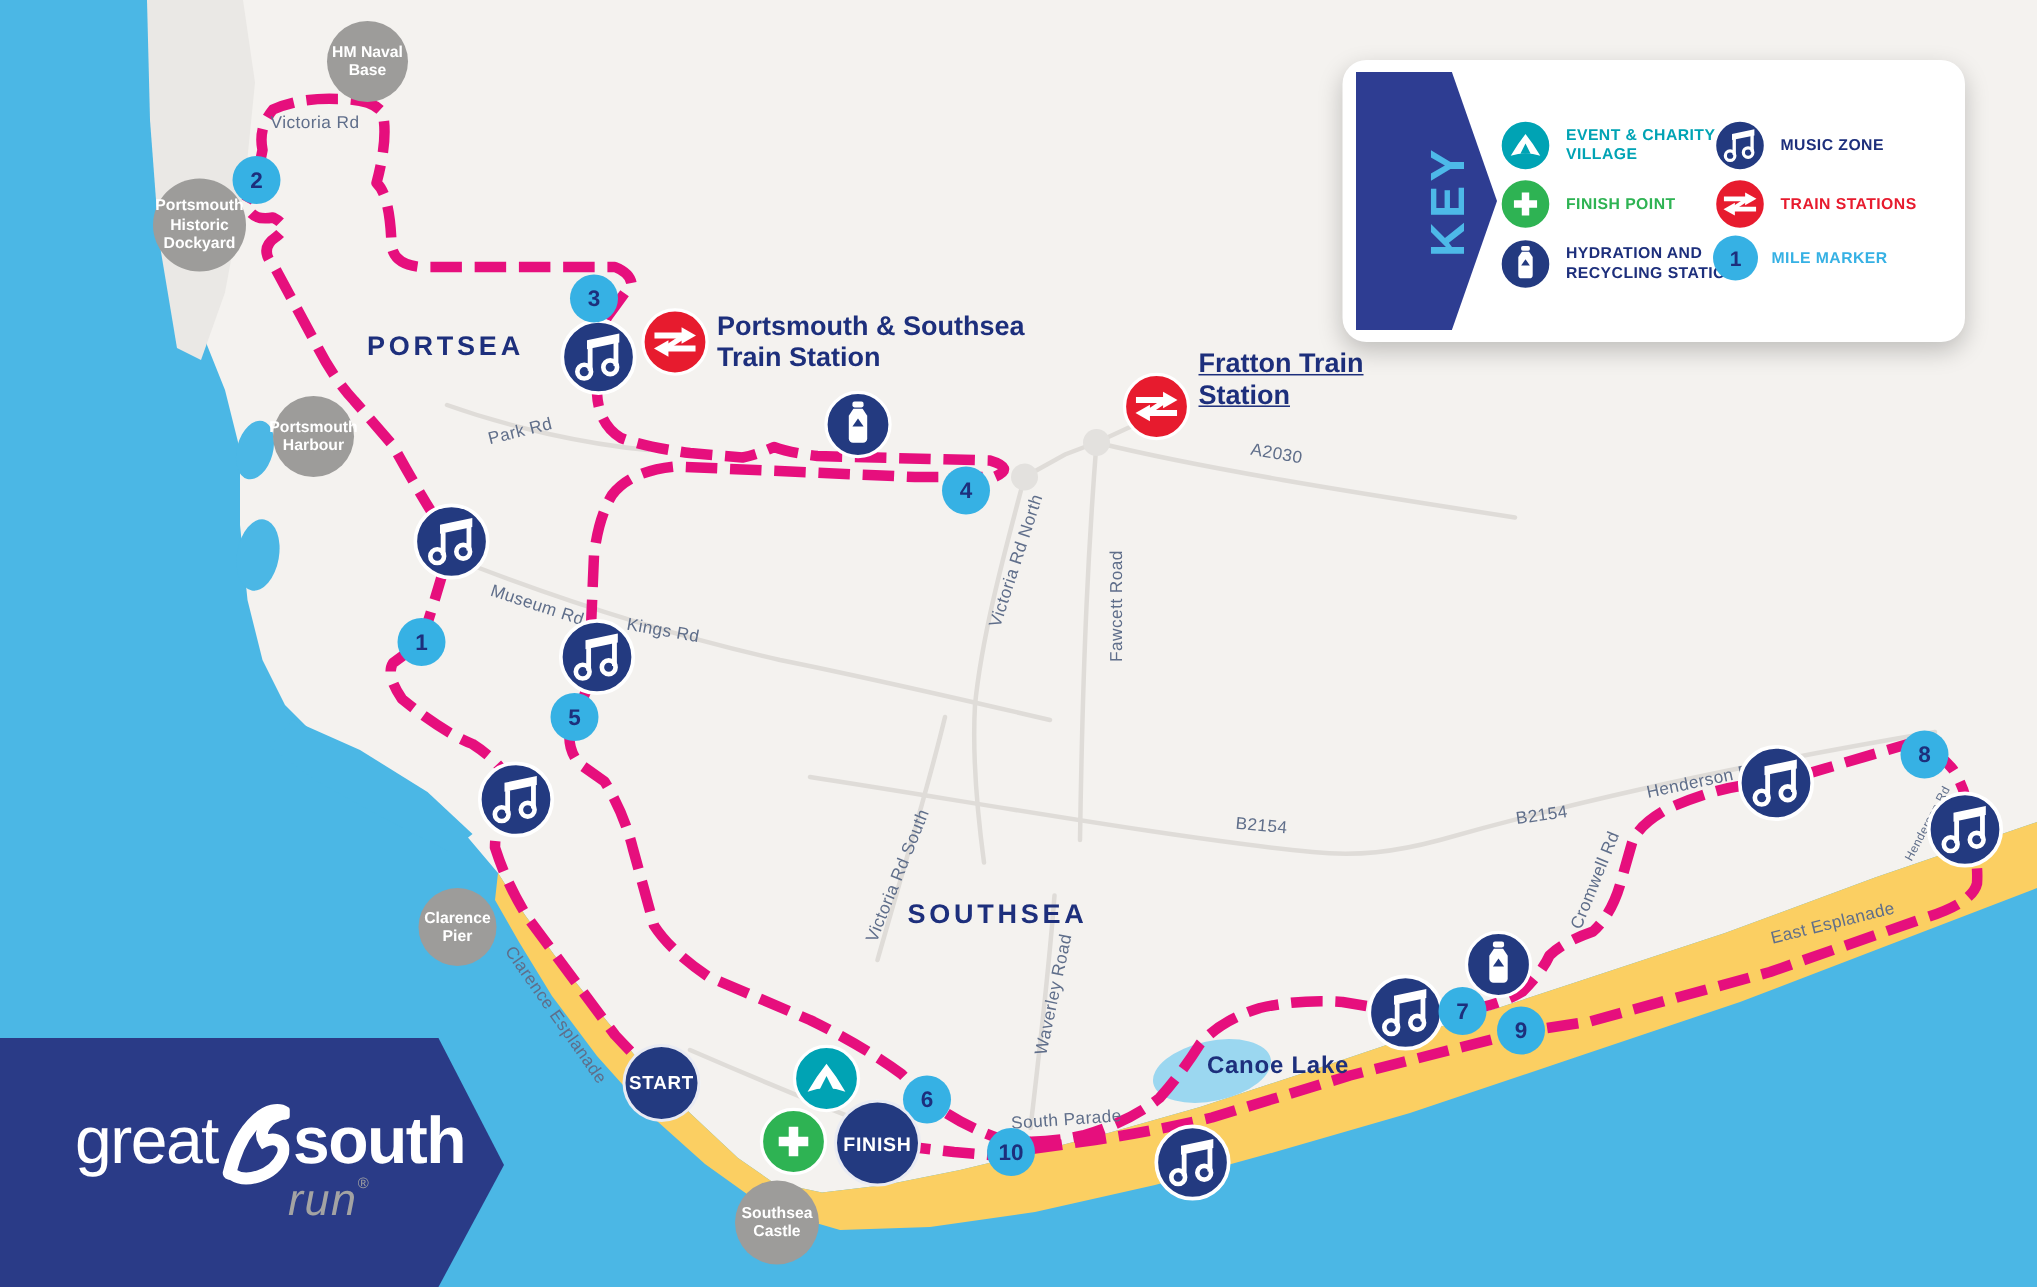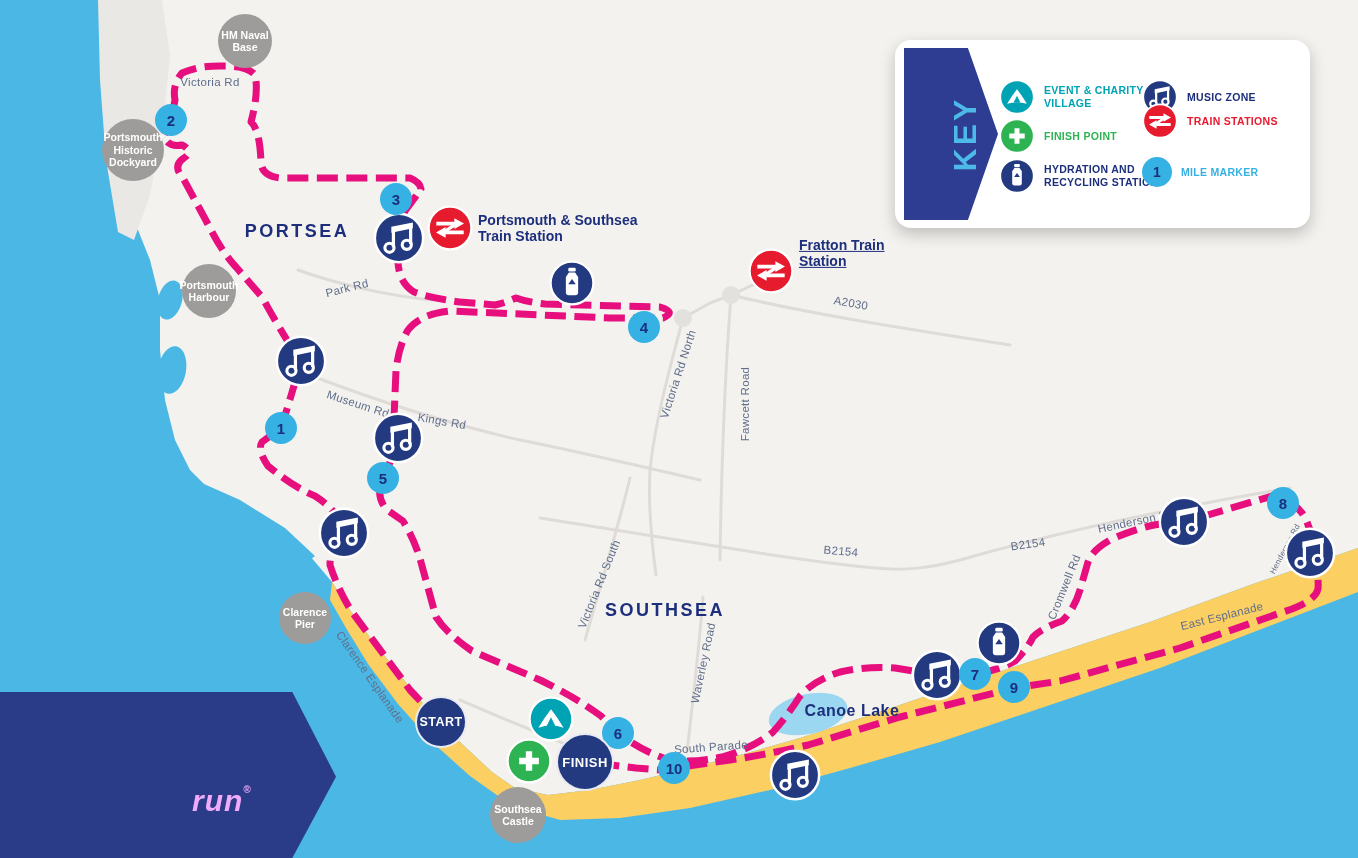--- a/index.html
+++ b/index.html
@@ -13,41 +13,41 @@
   .road-label.small{font-size:8px;}
   .area-label{font-size:18px;font-weight:bold;letter-spacing:2.5px;color:#1d2f7c;white-space:nowrap;}
   .water-label{font-size:16px;font-weight:bold;color:#1d2f7c;white-space:nowrap;letter-spacing:.5px;}
   
   .place{background:#9d9c9a;border-radius:50%;color:#fff;font-weight:bold;font-size:10.5px;
          line-height:1.18;display:flex;align-items:center;justify-content:center;text-align:center;}
   .mile{width:32px;height:32px;border-radius:50%;background:#36b1e4;color:#1d2f7c;
         font-weight:bold;font-size:15px;display:flex;align-items:center;justify-content:center;}
   .bigdot{border-radius:50%;background:#233a80;color:#fff;font-weight:bold;letter-spacing:.5px;
           display:flex;align-items:center;justify-content:center;border:2px solid rgba(255,255,255,.9);}
-  .station-label{color:#1d2f7c;font-weight:bold;font-size:14px;line-height:1.15;white-space:nowrap;
+  .station-label{color:#1d2f7c;font-weight:bold;font-size:18px;line-height:1.15;white-space:nowrap;
                  transform:translate(0,-50%);}
   .poi{line-height:0;}
   
   .key-panel{left:895px;top:40px;width:415px;height:188px;background:#fff;border-radius:16px;
              box-shadow:0 6px 16px rgba(0,0,0,.22);}
   .key-banner{position:absolute;left:9px;top:8px;width:94px;height:172px;background:#2e3d92;
               clip-path:polygon(0 0,68% 0,100% 50%,68% 100%,0 100%);}
   .key-title{position:absolute;left:24px;top:50%;transform:translate(0,-50%) rotate(-90deg);
              color:#4db9e8;font-size:32px;font-weight:bold;letter-spacing:3px;}
   .key-item{position:absolute;display:flex;align-items:center;gap:9px;}
   .key-label{font-size:10.5px;font-weight:bold;letter-spacing:.3px;line-height:1.2;width:118px;}
   .key-mile{width:30px;height:30px;border-radius:50%;background:#36b1e4;color:#1d2f7c;flex:0 0 30px;
             font-weight:bold;font-size:14px;display:flex;align-items:center;justify-content:center;}
   
   .logo-banner{left:0;top:692px;width:336px;height:166px;background:#2a3b87;
                clip-path:polygon(0 0,87% 0,100% 51%,87% 100%,0 100%);}
   .logo-row{position:absolute;left:50px;top:40px;display:flex;align-items:center;color:#fff;}
   .logo-w1{font-size:44px;font-weight:400;letter-spacing:-1px;}
   .logo-w2{font-size:44px;font-weight:bold;letter-spacing:-1px;}
-  .logo-run{position:absolute;left:192px;top:92px;color:#f0abfc;font-size:30px;font-weight:bold;
+  .logo-run{position:absolute;left:192px;top:92px;color:#a3a3a3;font-size:30px;font-weight:normal;
             font-style:italic;letter-spacing:1px;}
   .logo-reg{font-size:10px;vertical-align:top;}
 </style>
 </head>
 <body>
 
 <div class="stage">
 
   <svg id="geo" width="1358" height="858" viewBox="0 0 1358 858">
     <rect x="0" y="0" width="1358" height="858" fill="#4bb7e5"></rect>
@@ -284,36 +284,44 @@
         <div class="key-item" style="left: 247px; top: 39px; justify-content: space-between;">
           <svg width="36" height="36" viewBox="-21 -21 42 42" style="display:block">
             <circle r="19.5" fill="#233a80" stroke="#ffffff" stroke-width="2"></circle>
             <polygon fill="#fff" points="-6.2,-9 11.2,-12.6 11.2,-7.8 -6.2,-4.2"></polygon>
             <path stroke="#fff" stroke-width="2.6" fill="none" d="M-4.5,-5 L-4.5,7.4 M9.4,-8.3 L9.4,4.9"></path>
             <circle cx="-7.7" cy="7.9" r="3.7" fill="none" stroke="#fff" stroke-width="2.5"></circle>
             <circle cx="6.3" cy="5.5" r="3.7" fill="none" stroke="#fff" stroke-width="2.5"></circle>
           </svg>
           <span class="key-label" style="color:#1d2f7c">MUSIC ZONE</span>
         </div>
-        <div class="key-item" style="left: 247px; top: 63px;">
+        <div class="key-item" style="left: 247px; top: 78px;">
           <svg width="36" height="36" viewBox="-21 -21 42 42" style="display:block">
             <circle r="19.5" fill="#e71b2e" stroke="#ffffff" stroke-width="2"></circle>
             <path d="M-12.5,-4 L5,-4 M-5,4 L12.5,4" stroke="#fff" stroke-width="3.6"></path>
             <path d="M6,-4 L-6,4" stroke="#fff" stroke-width="3.2"></path>
             <polygon fill="#fff" points="4,-9 12.8,-4 4,1"></polygon>
             <polygon fill="#fff" points="-4,-1 -12.8,4 -4,9"></polygon>
           </svg>
           <span class="key-label" style="color:#e71b2e">TRAIN STATIONS</span>
         </div>
         <div class="key-item" style="left: 247px; top: 117px;">
           <div class="key-mile">1</div>
           <span class="key-label" style="color:#36b1e4">MILE MARKER</span>
         </div>
       </div>
   </div>
 
   <div class="abs logo-banner">
+    <div class="logo-row">
+      <span class="logo-w1">great</span>
+      <svg width="46" height="58" viewBox="0 0 46 58" style="margin:0 2px;">
+        <path d="M6,50 C14,16 34,4 43,10" stroke="#fff" stroke-width="9" fill="none" stroke-linecap="round"></path>
+        <path d="M43,10 C30,13 25,23 29,29 C37,25 45,30 41,39 C35,52 17,57 8,51" stroke="#fff" stroke-width="8" fill="none" stroke-linecap="round"></path>
+      </svg>
+      <span class="logo-w2">south</span>
+    </div>
     <div class="logo-run">
       <span>run</span><span class="logo-reg">®</span>
     </div>
   </div>
 
 </div>
 
 </body></html>

